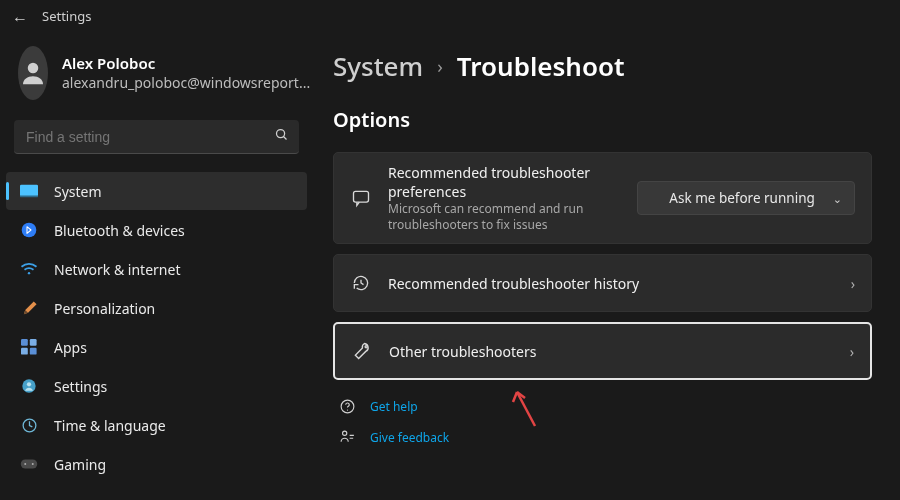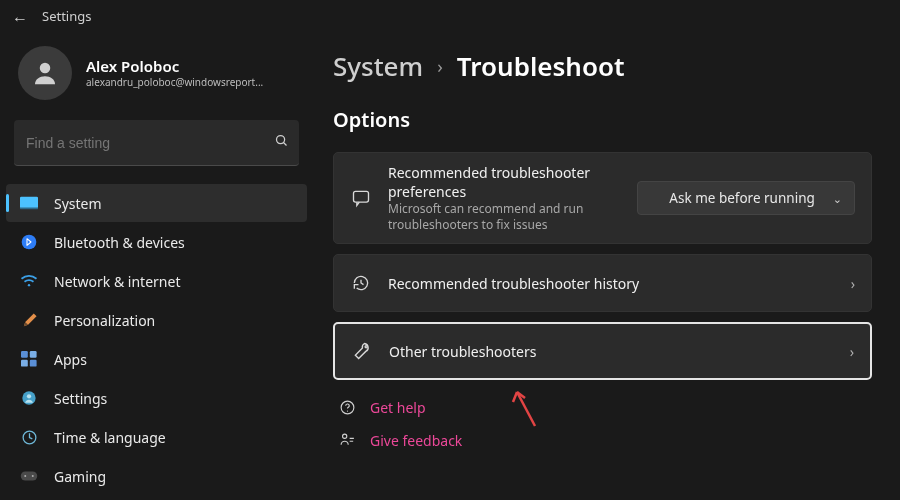--- a/index.html
+++ b/index.html
@@ -39,26 +39,26 @@
   }
   .avatar {
     width: 54px; height: 54px;
     border-radius: 50%;
     background: #3b3b3b;
     display: flex; align-items: center; justify-content: center;
   }
   .avatar svg { width: 30px; height: 30px; fill: #d0d0d0; }
   .acct-text { display: flex; flex-direction: column; line-height: 1.35; }
   .acct-name { font-weight: 600; font-size: 15px; }
-  .acct-email { color: #bdbdbd; font-size: 10px; }
+  .acct-email { color: #bdbdbd; font-size: 14px; }
   .searchbox {
     margin: 6px 8px 14px 8px;
     background: #2a2a2a;
     border-radius: 4px;
-    height: 46px;
+    height: 34px;
     display: flex; align-items: center;
     padding: 0 10px 0 12px;
     justify-content: space-between;
     border-bottom: 1px solid #4a4a4a;
   }
   .searchbox input {
     background: transparent; border: none; outline: none;
     color: #c9c9c9; font-size: 14px; width: 100%;
   }
   .searchbox .s-icon { color: #cfcfcf; font-size: 14px; }
@@ -116,21 +116,21 @@
     height: 34px; padding: 0 12px 0 31px;
     display:flex; align-items:center; gap: 18px;
     font-size: 13.5px; color: #e8e8e8;
   }
   .dropdown .dd-chev { font-size: 11px; color: #cfcfcf; }
   .card-chevron { color: #b0b0b0; font-size: 14px; }
   .card.highlight {
     border: 2px solid #e5e5e5;
   }
   .footer-links { margin-top: 18px; display:flex; flex-direction:column; gap: 14px; padding-left: 6px; }
-  .footer-link { display:flex; align-items:center; gap: 14px; font-size: 14px; color: #ec4899; }
+  .footer-link { display:flex; align-items:center; gap: 14px; font-size: 12px; color: #0ea5e9; }
   .footer-link svg { stroke:#d0d0d0; fill:none; }
   .arrow-annotation {
     position: absolute;
     left: 190px; top: 354px;
     pointer-events: none;
   }
 </style>
 </head>
 <body>
 

